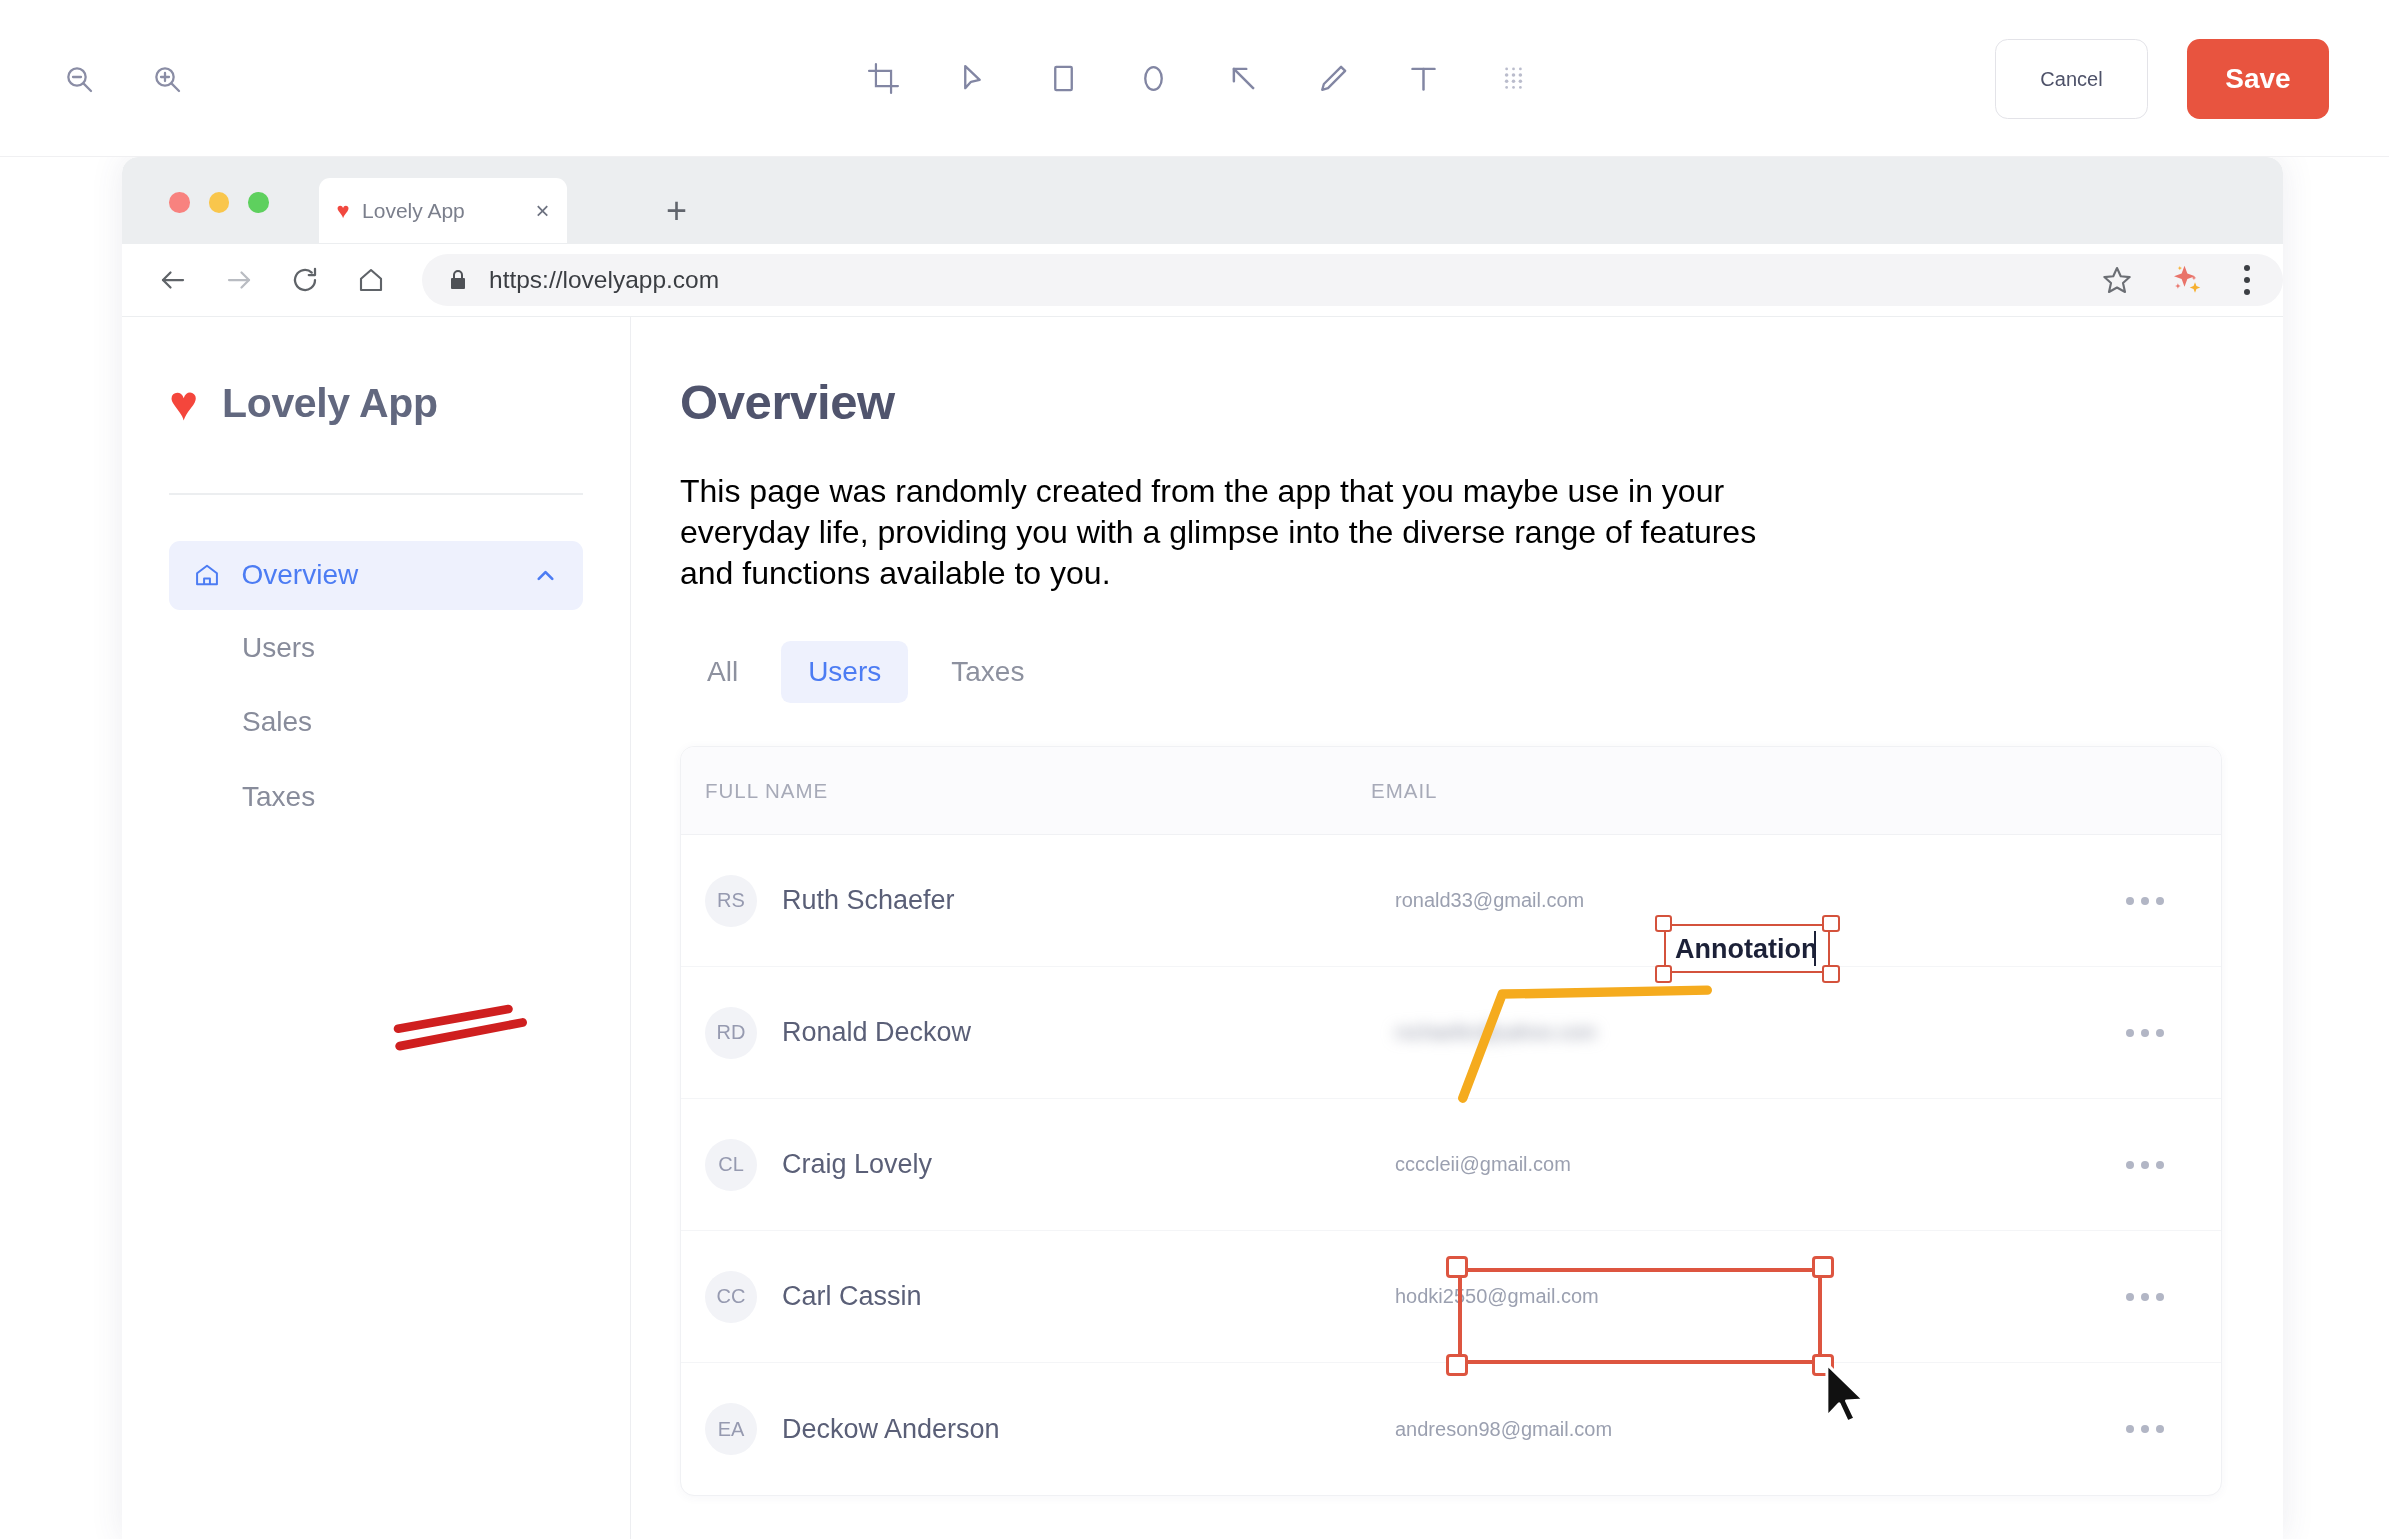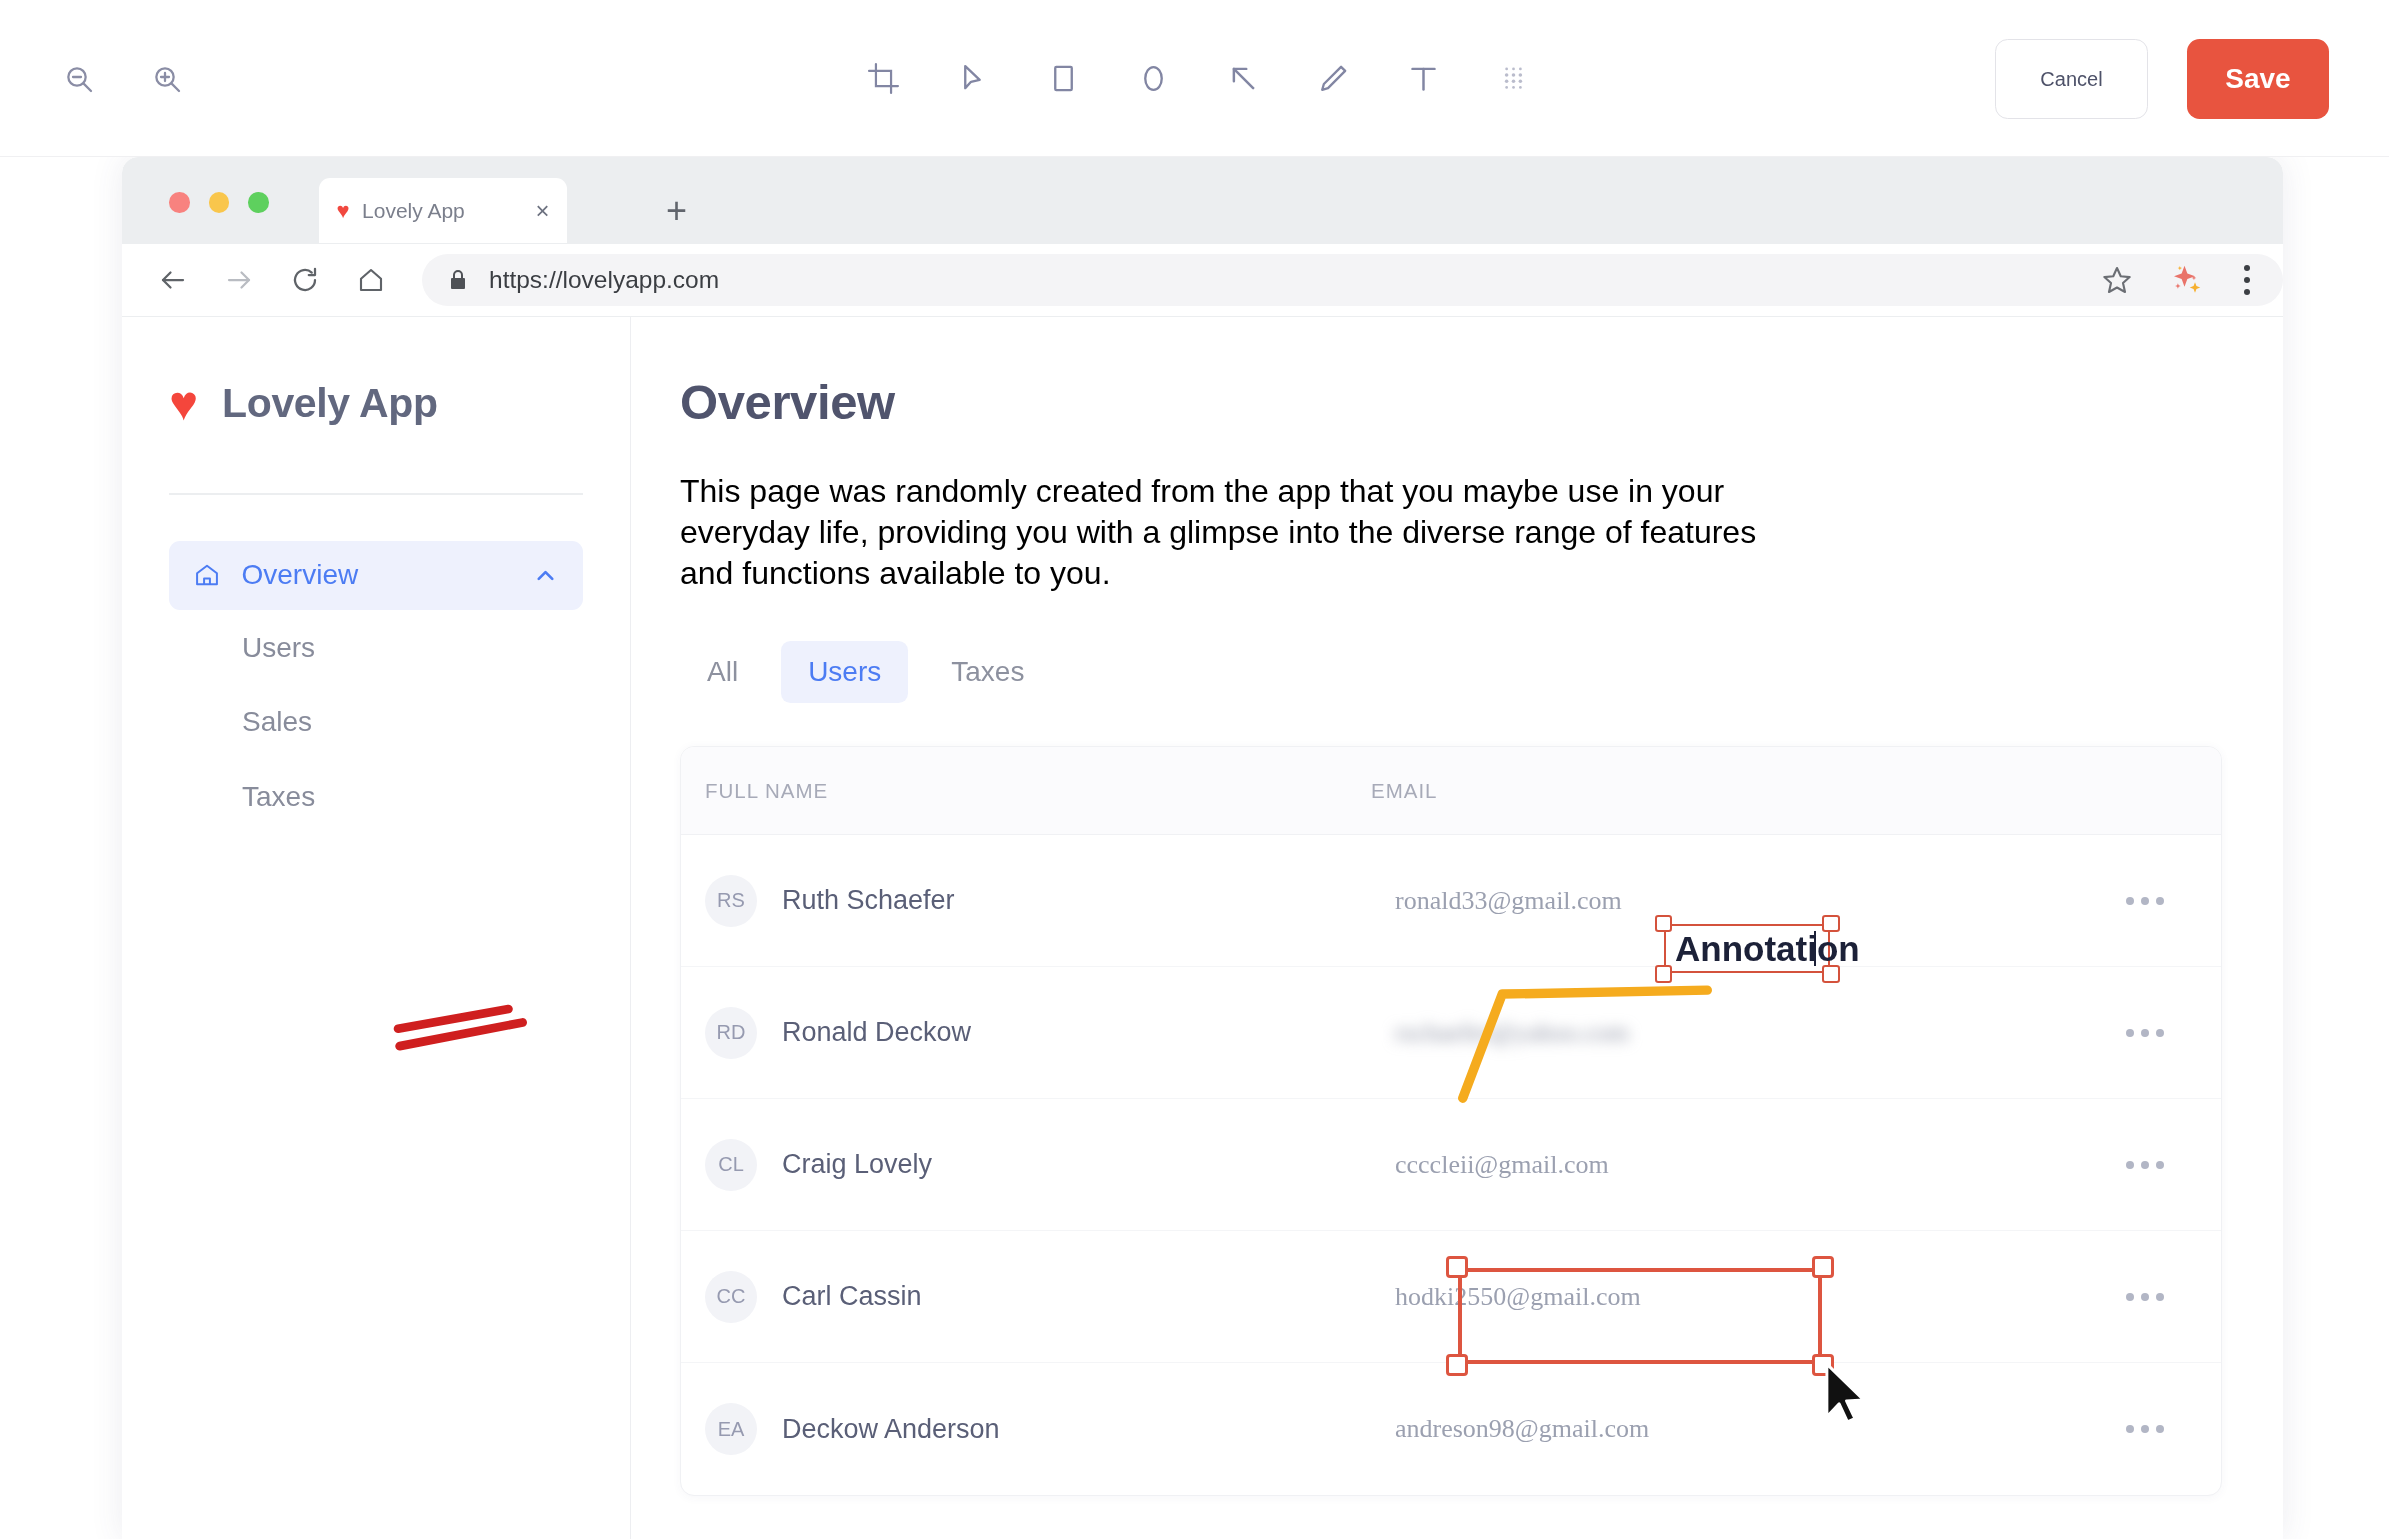--- a/index.html
+++ b/index.html
@@ -286,21 +286,21 @@
   .avatar {
     width: 52px; height: 52px;
     border-radius: 50%;
     background: #f2f3f7;
     display: flex; align-items: center; justify-content: center;
     font-size: 20px; color: #969ab0;
     flex-shrink: 0;
     margin-right: 25px;
   }
   .uname { font-size: 27px; color: #5a5f77; width: 613px; }
-  .uemail { font-size: 26px; color: #9ba0b0; flex: 1; font-family: Liberation Serif, serif; }
+  .uemail { font-size: 20px; color: #9ba0b0; flex: 1; }
   .uemail.blurred { filter: blur(7px); color: #8b90a2; }
   .rowdots {
     width: 95px;
     display: flex; gap: 7px; align-items: center;
     cursor: pointer;
   }
   .rowdots i { width: 8px; height: 8px; border-radius: 50%; background: #b2b6c5; display: block; }
 
   
   .overlay {
@@ -317,21 +317,21 @@
   }
   .anno-box-border {
     position: absolute; inset: 0;
     border: 2.4px solid #d4523c;
     background: #ffffff;
   }
   .anno-text {
     position: absolute;
     left: 11px; top: 50%;
     transform: translateY(-50%);
-    font-size: 35px;
+    font-size: 27px;
     font-weight: bold;
     color: #1c2138;
     white-space: nowrap;
   }
   .caret {
     position: absolute;
     right: 14px; top: 7px;
     width: 2.4px; height: 35px;
     background: #1c2138;
   }

